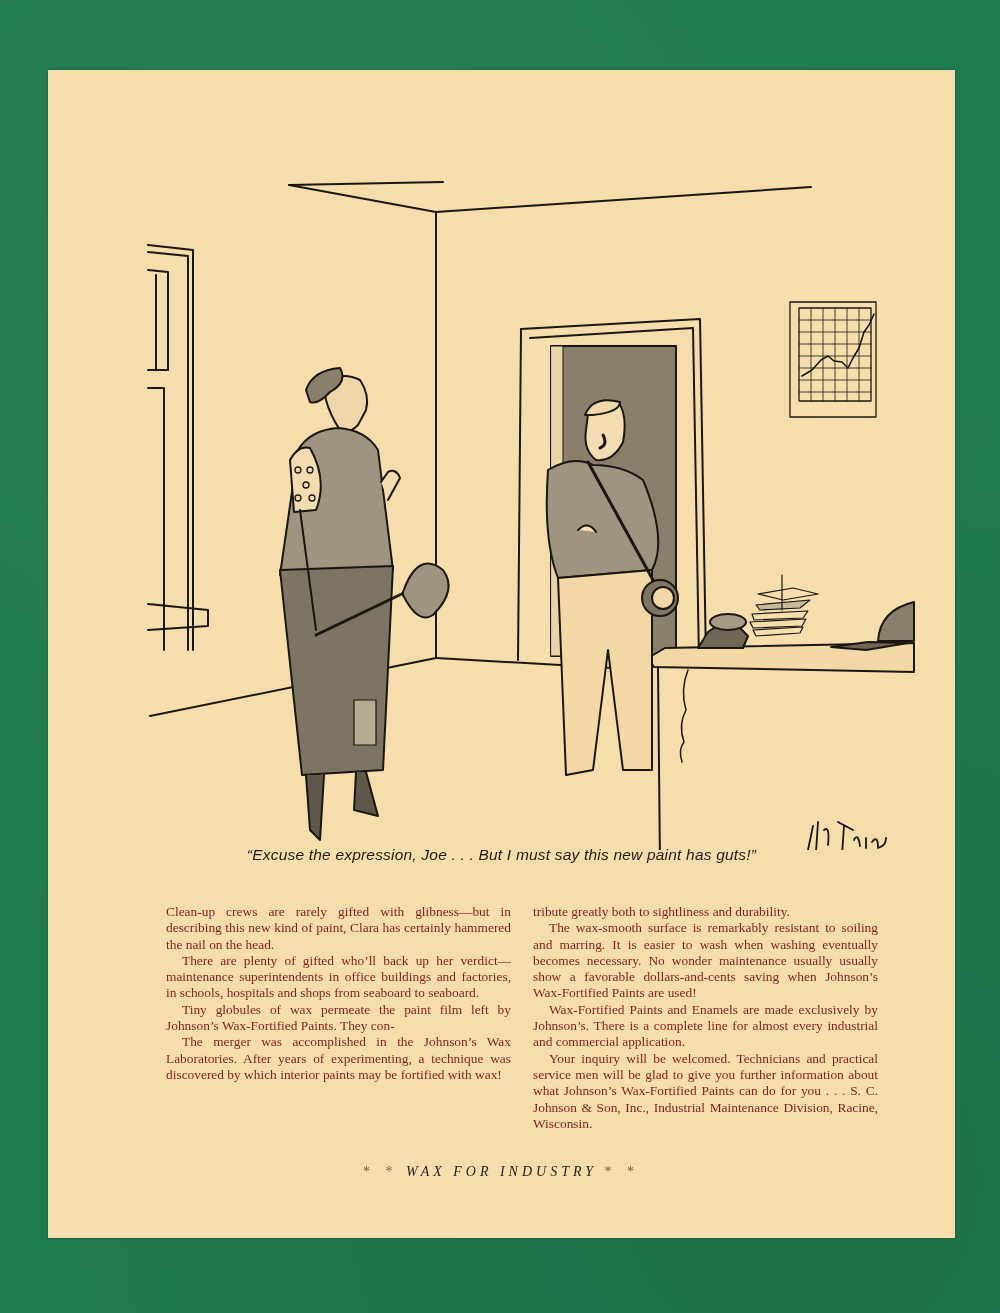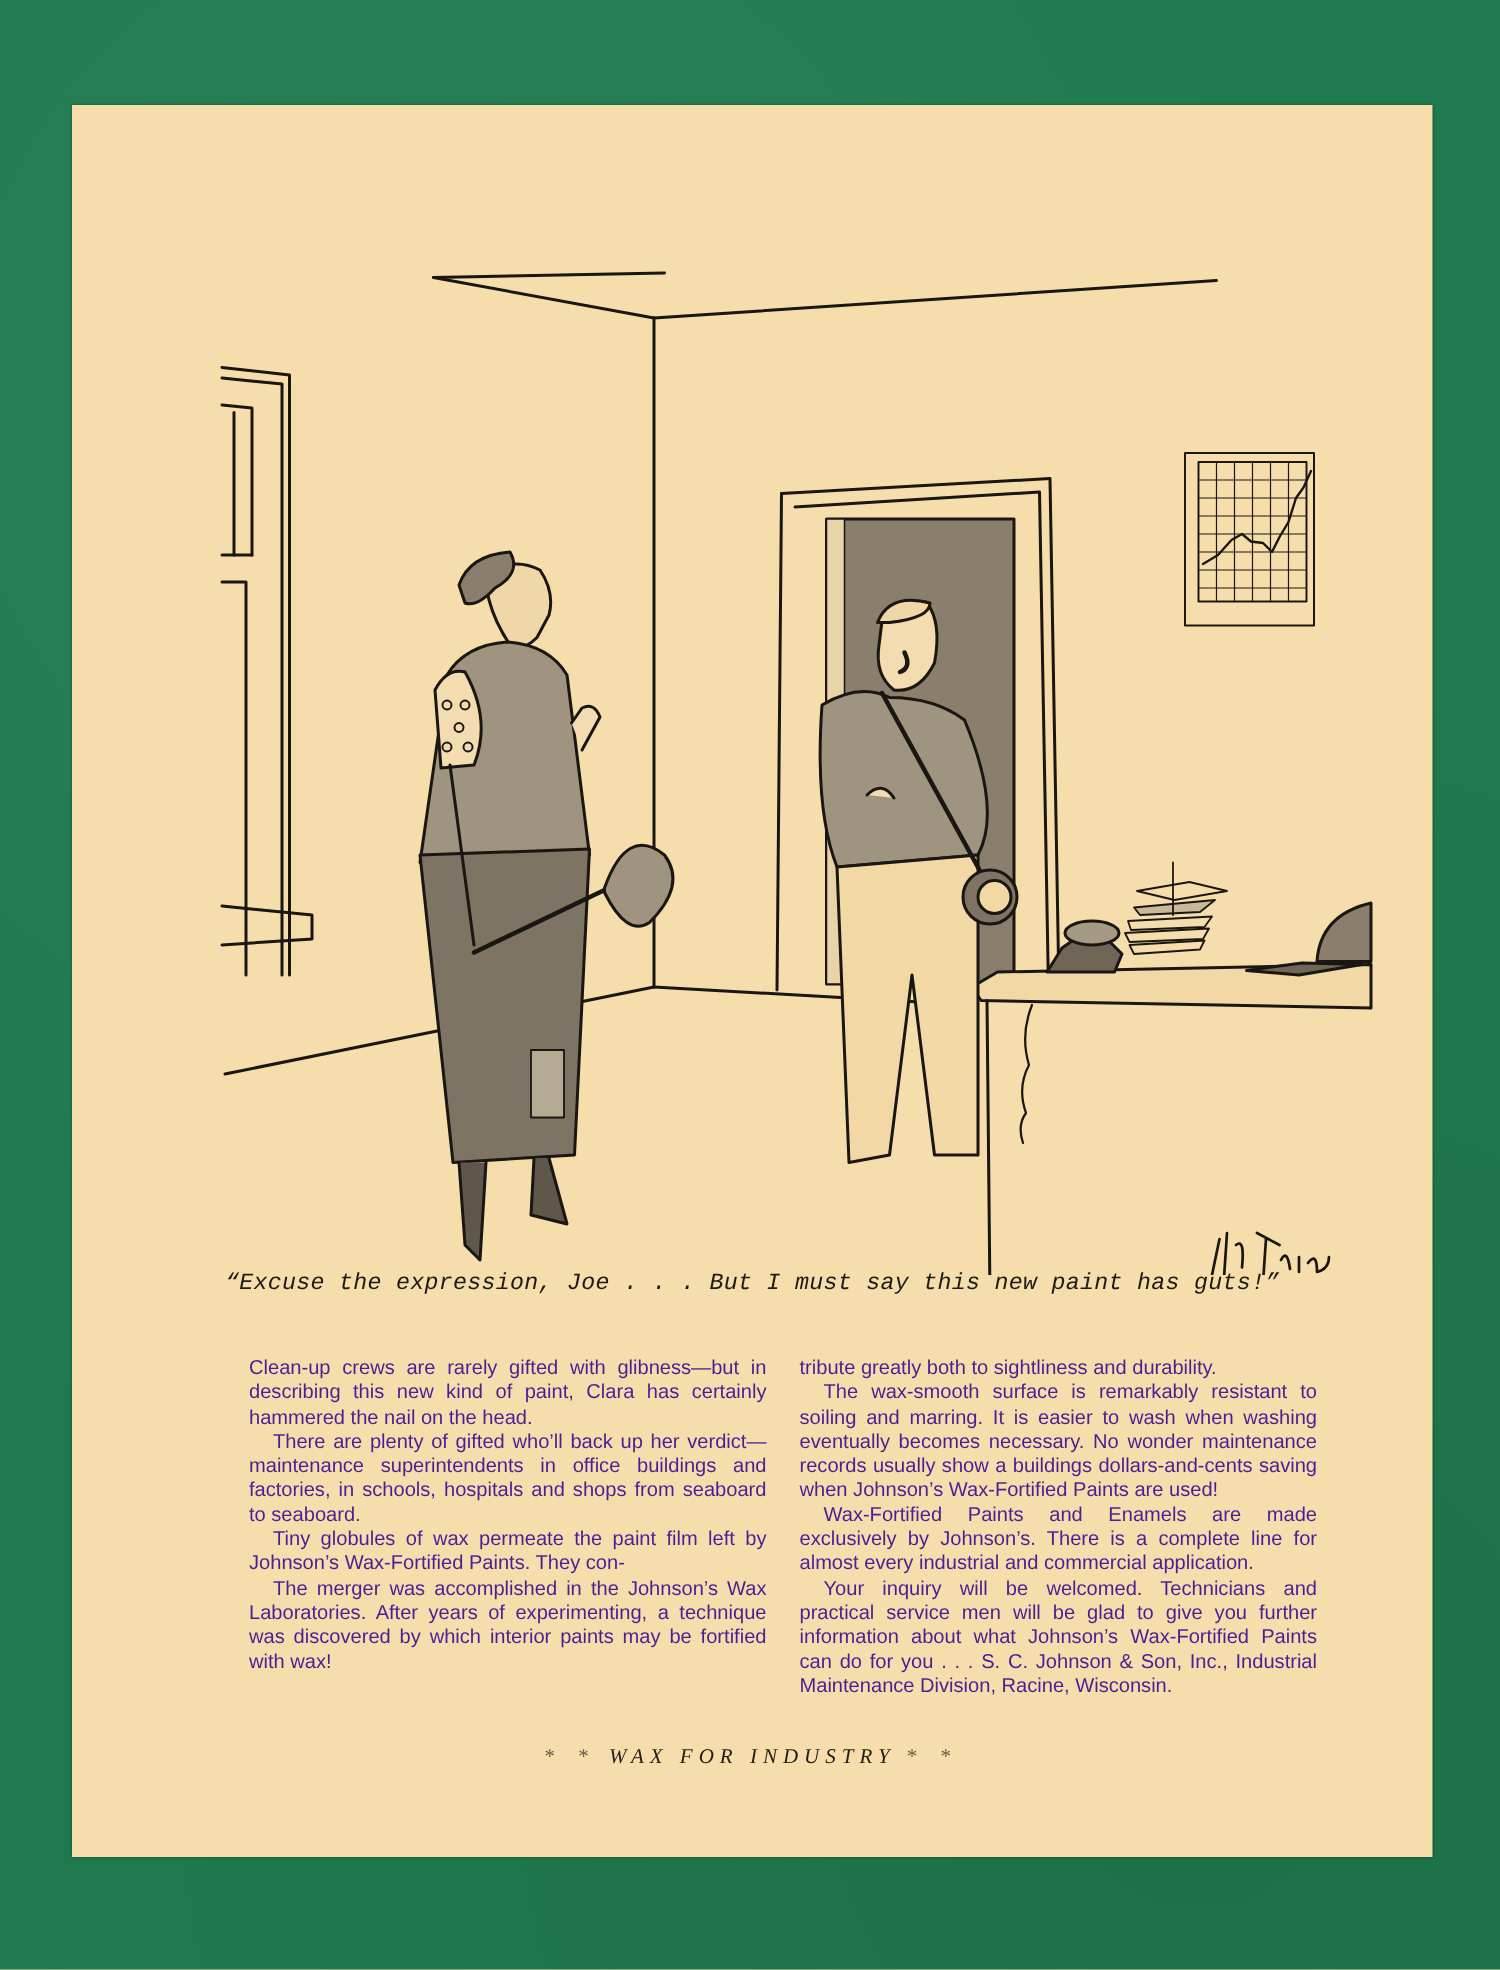--- a/index.html
+++ b/index.html
@@ -11,30 +11,30 @@
   }
   .paper {
     position: absolute; left: 48px; top: 70px; width: 907px; height: 1168px;
     background: #f6deac;
     box-shadow: 0 0 2px rgba(0,0,0,0.35);
   }
   .illustration { position: absolute; left: 0; top: 0; width: 907px; height: 780px; }
   .illustration svg { position: absolute; left: 0; top: 0; }
   .caption {
     position: absolute; left: 0; width: 907px; top: 776px; text-align: center;
-    font-family: Liberation Mono, monospace; font-style: italic; font-size: 15.5px;
+    font-family: Liberation Sans, sans-serif; font-style: italic; font-size: 15.5px;
     color: #1e1a14; letter-spacing: 0.2px;
   }
   .columns {
     position: absolute; top: 834px; left: 118px; width: 712px;
     display: flex; justify-content: space-between;
   }
   .col {
-    width: 345px; font-family: Liberation Sans, sans-serif; font-size: 13.4px;
-    line-height: 16.3px; color: #4c1d95; text-align: justify;
+    width: 345px; font-family: Liberation Serif, serif; font-size: 13.4px;
+    line-height: 16.3px; color: #7f1d1d; text-align: justify;
   }
   .col p { margin: 0; text-indent: 16px; }
   .col p.noindent { text-indent: 0; }
   .footer {
     position: absolute; left: 0; width: 907px; top: 1094px; text-align: center;
     font-family: "Liberation Serif", serif; font-style: italic; font-size: 14px;
     letter-spacing: 4px; color: #221c14;
   }
   .footer .star { color: #6d5c45; font-style: normal; letter-spacing: 6px; }
 </style>
@@ -163,21 +163,21 @@
 
   <div class="columns">
     <div class="col">
       <p class="noindent">Clean-up crews are rarely gifted with glibness—but in describing this new kind of paint, Clara has certainly hammered the nail on the head.</p>
       <p>There are plenty of gifted who’ll back up her verdict—maintenance superintendents in office buildings and factories, in schools, hospitals and shops from seaboard to seaboard.</p>
       <p>Tiny globules of wax permeate the paint film left by Johnson’s Wax-Fortified Paints. They con-</p>
       <p>The merger was accomplished in the Johnson’s Wax Laboratories. After years of experimenting, a technique was discovered by which interior paints may be fortified with wax!</p>
     </div>
     <div class="col">
       <p class="noindent">tribute greatly both to sightliness and durability.</p>
-      <p>The wax-smooth surface is remarkably resistant to soiling and marring. It is easier to wash when washing eventually becomes necessary. No wonder maintenance records usually show a buildings dollars-and-cents saving when Johnson’s Wax-Fortified Paints are used!</p>
+      <p>The wax-smooth surface is remarkably resistant to soiling and marring. It is easier to wash when washing eventually becomes necessary. No wonder maintenance usually usually show a favorable dollars-and-cents saving when Johnson’s Wax-Fortified Paints are used!</p>
       <p>Wax-Fortified Paints and Enamels are made exclusively by Johnson’s. There is a complete line for almost every industrial and commercial application.</p>
       <p>Your inquiry will be welcomed. Technicians and practical service men will be glad to give you further information about what Johnson’s Wax-Fortified Paints can do for you . . . S. C. Johnson &amp; Son, Inc., Industrial Maintenance Division, Racine, Wisconsin.</p>
     </div>
   </div>
 
   <div class="footer">
     <span class="star">* *</span>
     <span>WAX FOR INDUSTRY</span>
     <span class="star">* *</span>
   </div>

